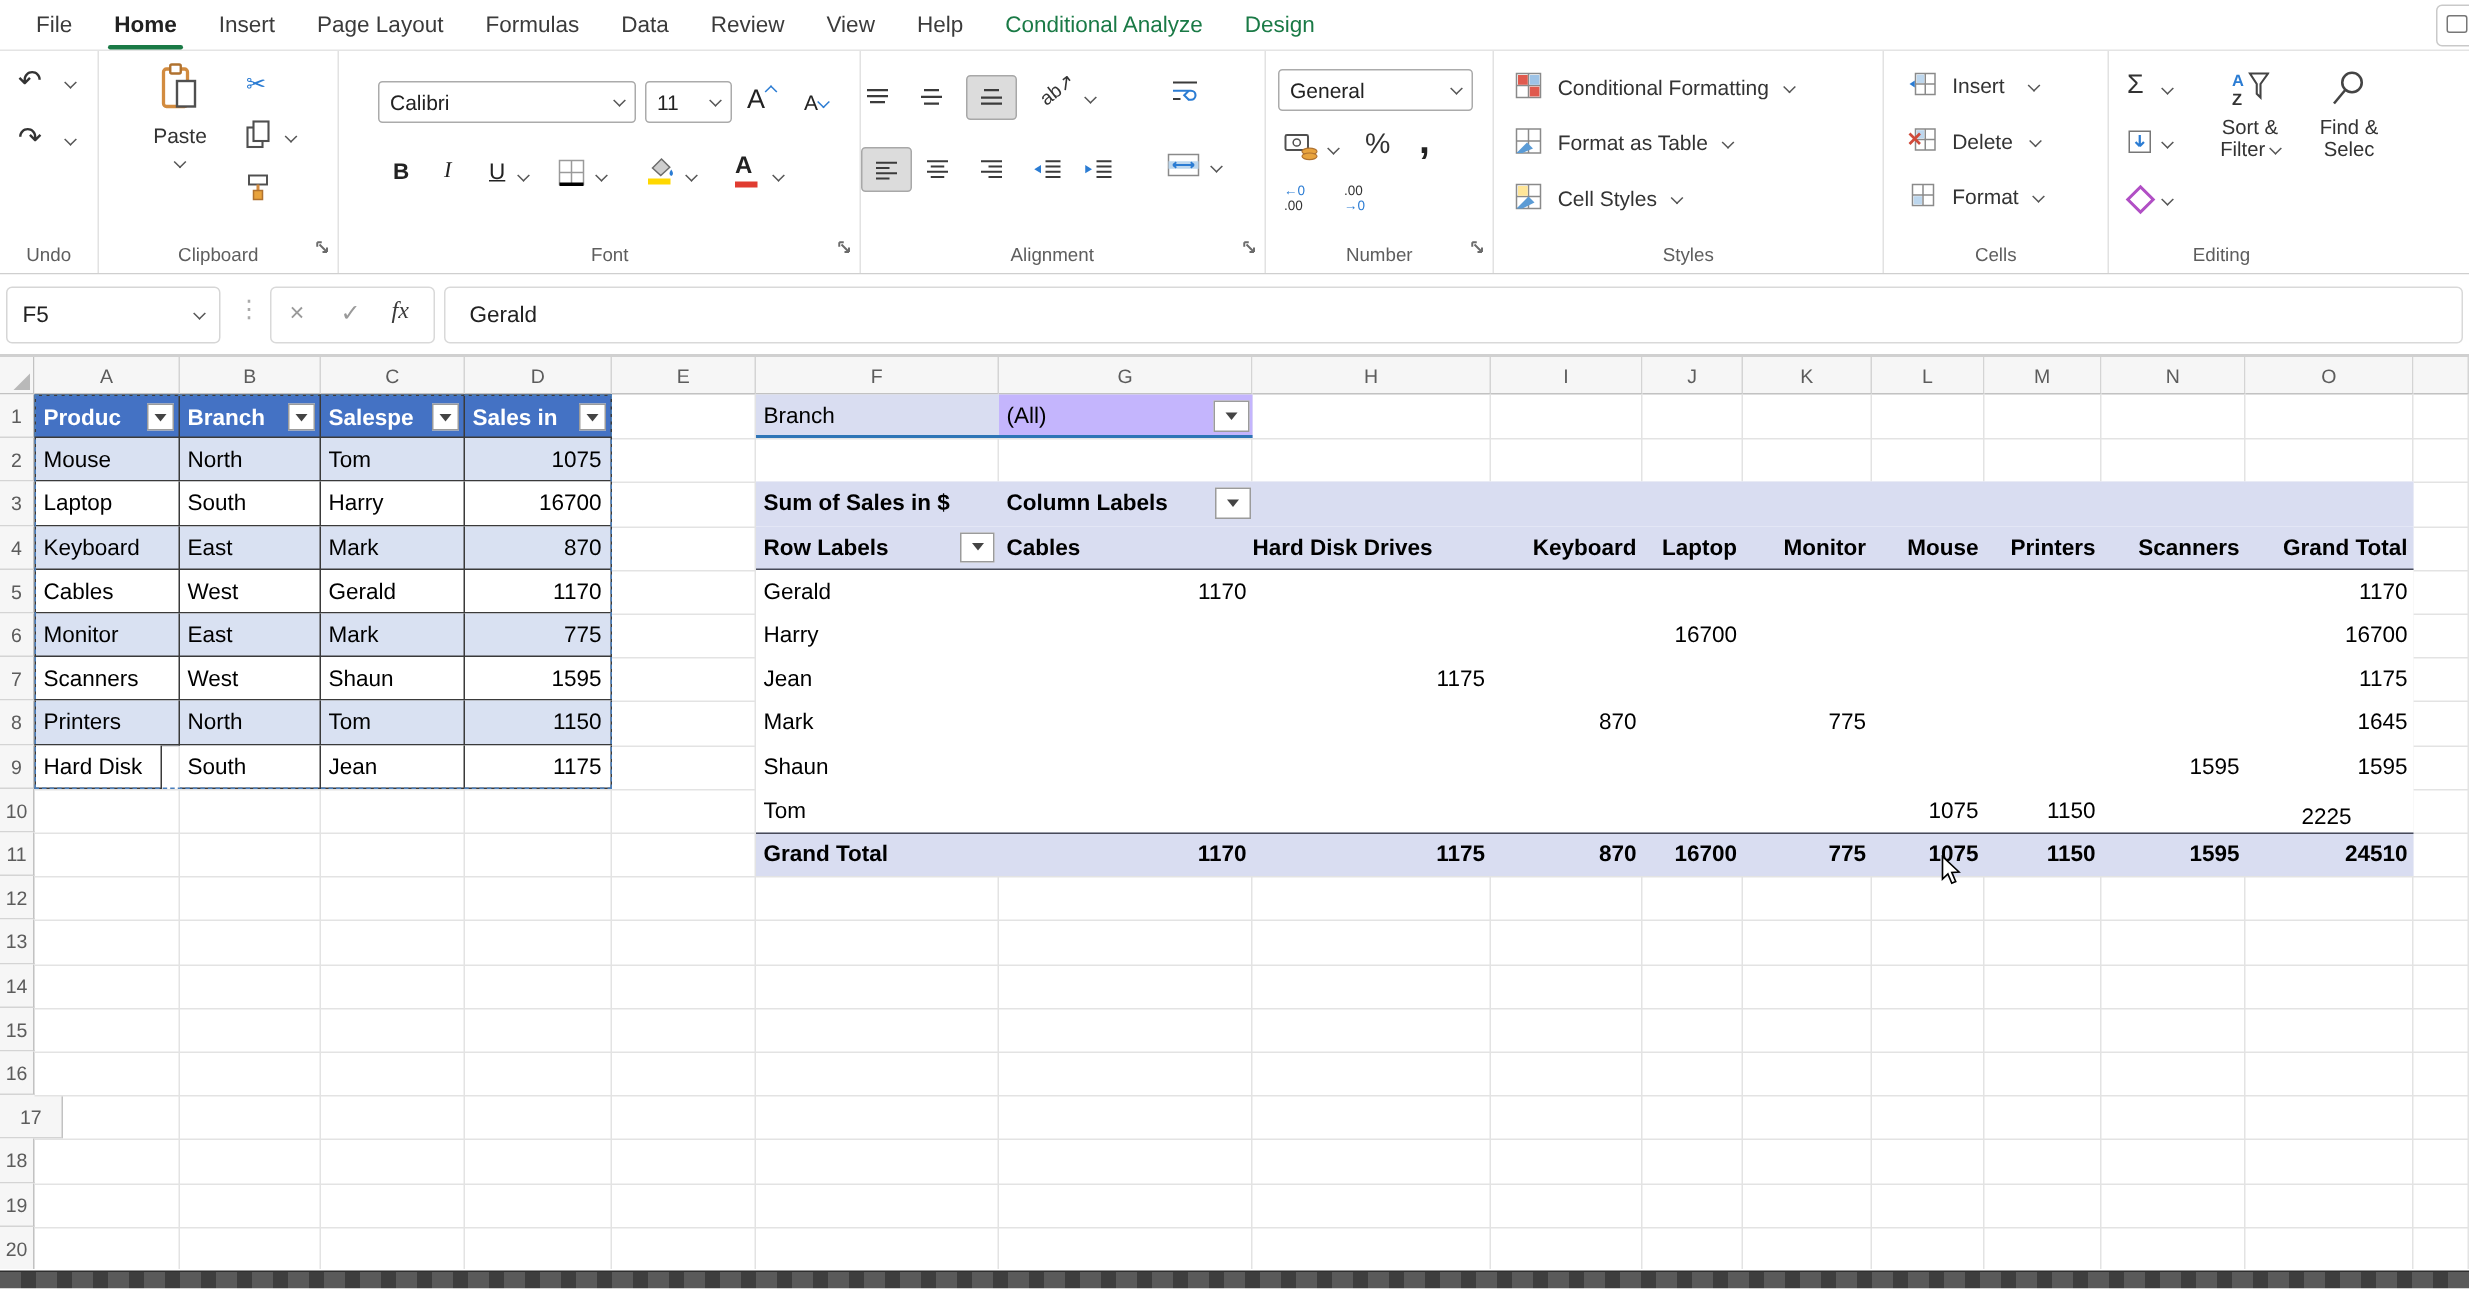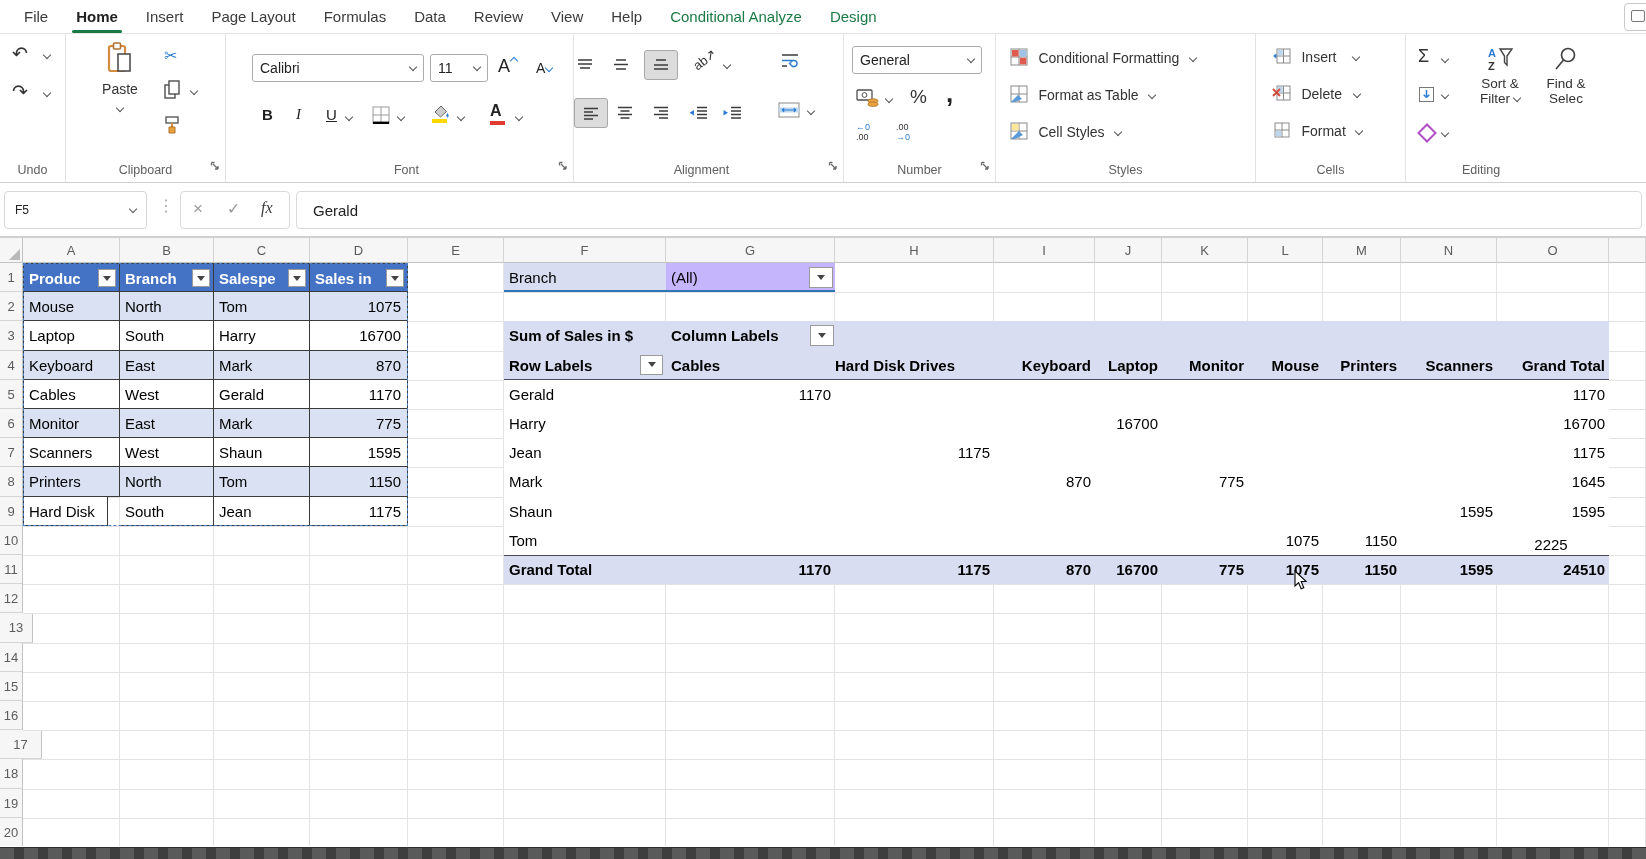--- a/index.html
+++ b/index.html
@@ -29,21 +29,21 @@
   .sel{background:#dcdcdc;border:1px solid #a8a8a8;border-radius:3px;}
   .btxt{font-size:15px;color:#222;}
   .colorbar{position:absolute;height:4px;width:15px;}
   .rtext{font-size:14px;color:#333;white-space:nowrap;}
   .dec2{font-size:9px;line-height:10px;color:#333;text-align:left;}
   .dec2 b{color:#2b7cd3;font-weight:normal;}
   .clear-diamond{display:inline-block;width:10px;height:10px;border:2px solid #b14fc5;transform:rotate(45deg);background:#fff;}
   
   .fbar{position:absolute;left:0;top:183px;width:1646px;height:55px;background:#fff;border-bottom:2px solid #d0d0d0;box-sizing:border-box;}
   .namebox{position:absolute;left:4px;top:8px;width:143px;height:38px;border:1px solid #d6d6d6;border-radius:4px;box-sizing:border-box;}
-  .namebox .nv{position:absolute;left:10px;top:50%;transform:translateY(-50%);font-size:12px;color:#222;}
+  .namebox .nv{position:absolute;left:10px;top:50%;transform:translateY(-50%);font-size:15px;color:#222;}
   .namebox .chev{position:absolute;right:10px;top:50%;margin-top:-4px;}
   .fdots{position:absolute;left:158px;top:13px;font-size:16px;color:#aaa;}
   .fbtns{position:absolute;left:180px;top:8px;width:110px;height:38px;border:1px solid #d9d9d9;border-radius:4px;box-sizing:border-box;}
   .fx-x{position:absolute;left:12px;top:7px;font-size:17px;color:#9a9a9a;}
   .fx-c{position:absolute;left:46px;top:7px;font-size:16px;color:#9a9a9a;}
   .fx-fx{position:absolute;left:80px;top:7px;font-size:16px;color:#3b3b3b;font-family:"Liberation Serif",serif;font-style:italic;}
   .ffield{position:absolute;left:296px;top:8px;right:4px;height:38px;border:1px solid #d9d9d9;border-radius:4px;box-sizing:border-box;}
   .ffield .fv{position:absolute;left:16px;top:50%;transform:translateY(-50%);font-size:15px;color:#222;}
   
   #sheet{position:absolute;left:0;top:238px;width:1646px;height:608px;background:#fff;overflow:hidden;}
@@ -379,21 +379,21 @@
       <div class="rowhdr" style="position: absolute; left: 0px; top: 83.4px; width: 23px; height: 29.2px; line-height: 29.2px;">3</div>
       <div class="rowhdr" style="position: absolute; left: 0px; top: 112.6px; width: 23px; height: 29.2px; line-height: 29.2px;">4</div>
       <div class="rowhdr" style="position: absolute; left: 0px; top: 141.8px; width: 23px; height: 29.2px; line-height: 29.2px;">5</div>
       <div class="rowhdr" style="position: absolute; left: 0px; top: 171px; width: 23px; height: 29.2px; line-height: 29.2px;">6</div>
       <div class="rowhdr" style="position: absolute; left: 0px; top: 200.2px; width: 23px; height: 29.2px; line-height: 29.2px;">7</div>
       <div class="rowhdr" style="position: absolute; left: 0px; top: 229.4px; width: 23px; height: 29.2px; line-height: 29.2px;">8</div>
       <div class="rowhdr" style="position: absolute; left: 0px; top: 258.6px; width: 23px; height: 29.2px; line-height: 29.2px;">9</div>
       <div class="rowhdr" style="position: absolute; left: 0px; top: 287.8px; width: 23px; height: 29.2px; line-height: 29.2px;">10</div>
       <div class="rowhdr" style="position: absolute; left: 0px; top: 317px; width: 23px; height: 29.2px; line-height: 29.2px;">11</div>
       <div class="rowhdr" style="position: absolute; left: 0px; top: 346.2px; width: 23px; height: 29.2px; line-height: 29.2px;">12</div>
-      <div class="rowhdr" style="position: absolute; left: 0px; top: 375.4px; width: 33px; height: 29.2px; line-height: 29.2px;">13</div>
+      <div class="rowhdr" style="position: absolute; left: 0px; top: 375.4px; width: 23px; height: 29.2px; line-height: 29.2px;">13</div>
       <div class="rowhdr" style="position: absolute; left: 0px; top: 404.6px; width: 23px; height: 29.2px; line-height: 29.2px;">14</div>
       <div class="rowhdr" style="position: absolute; left: 0px; top: 433.8px; width: 23px; height: 29.2px; line-height: 29.2px;">15</div>
       <div class="rowhdr" style="position: absolute; left: 0px; top: 463px; width: 23px; height: 29.2px; line-height: 29.2px;">16</div>
       <div class="rowhdr" style="position: absolute; left: 0px; top: 492.2px; width: 42px; height: 29.2px; line-height: 29.2px;">17</div>
       <div class="rowhdr" style="position: absolute; left: 0px; top: 521.4px; width: 23px; height: 29.2px; line-height: 29.2px;">18</div>
       <div class="rowhdr" style="position: absolute; left: 0px; top: 550.6px; width: 23px; height: 29.2px; line-height: 29.2px;">19</div>
       <div class="rowhdr" style="position: absolute; left: 0px; top: 579.8px; width: 23px; height: 29.2px; line-height: 29.2px;">20</div>
       <div class="vline" style="position: absolute; left: 119px; top: 25px; width: 1px; height: 583px;"></div>
       <div class="vline" style="position: absolute; left: 213px; top: 25px; width: 1px; height: 583px;"></div>
       <div class="vline" style="position: absolute; left: 309px; top: 25px; width: 1px; height: 583px;"></div>

